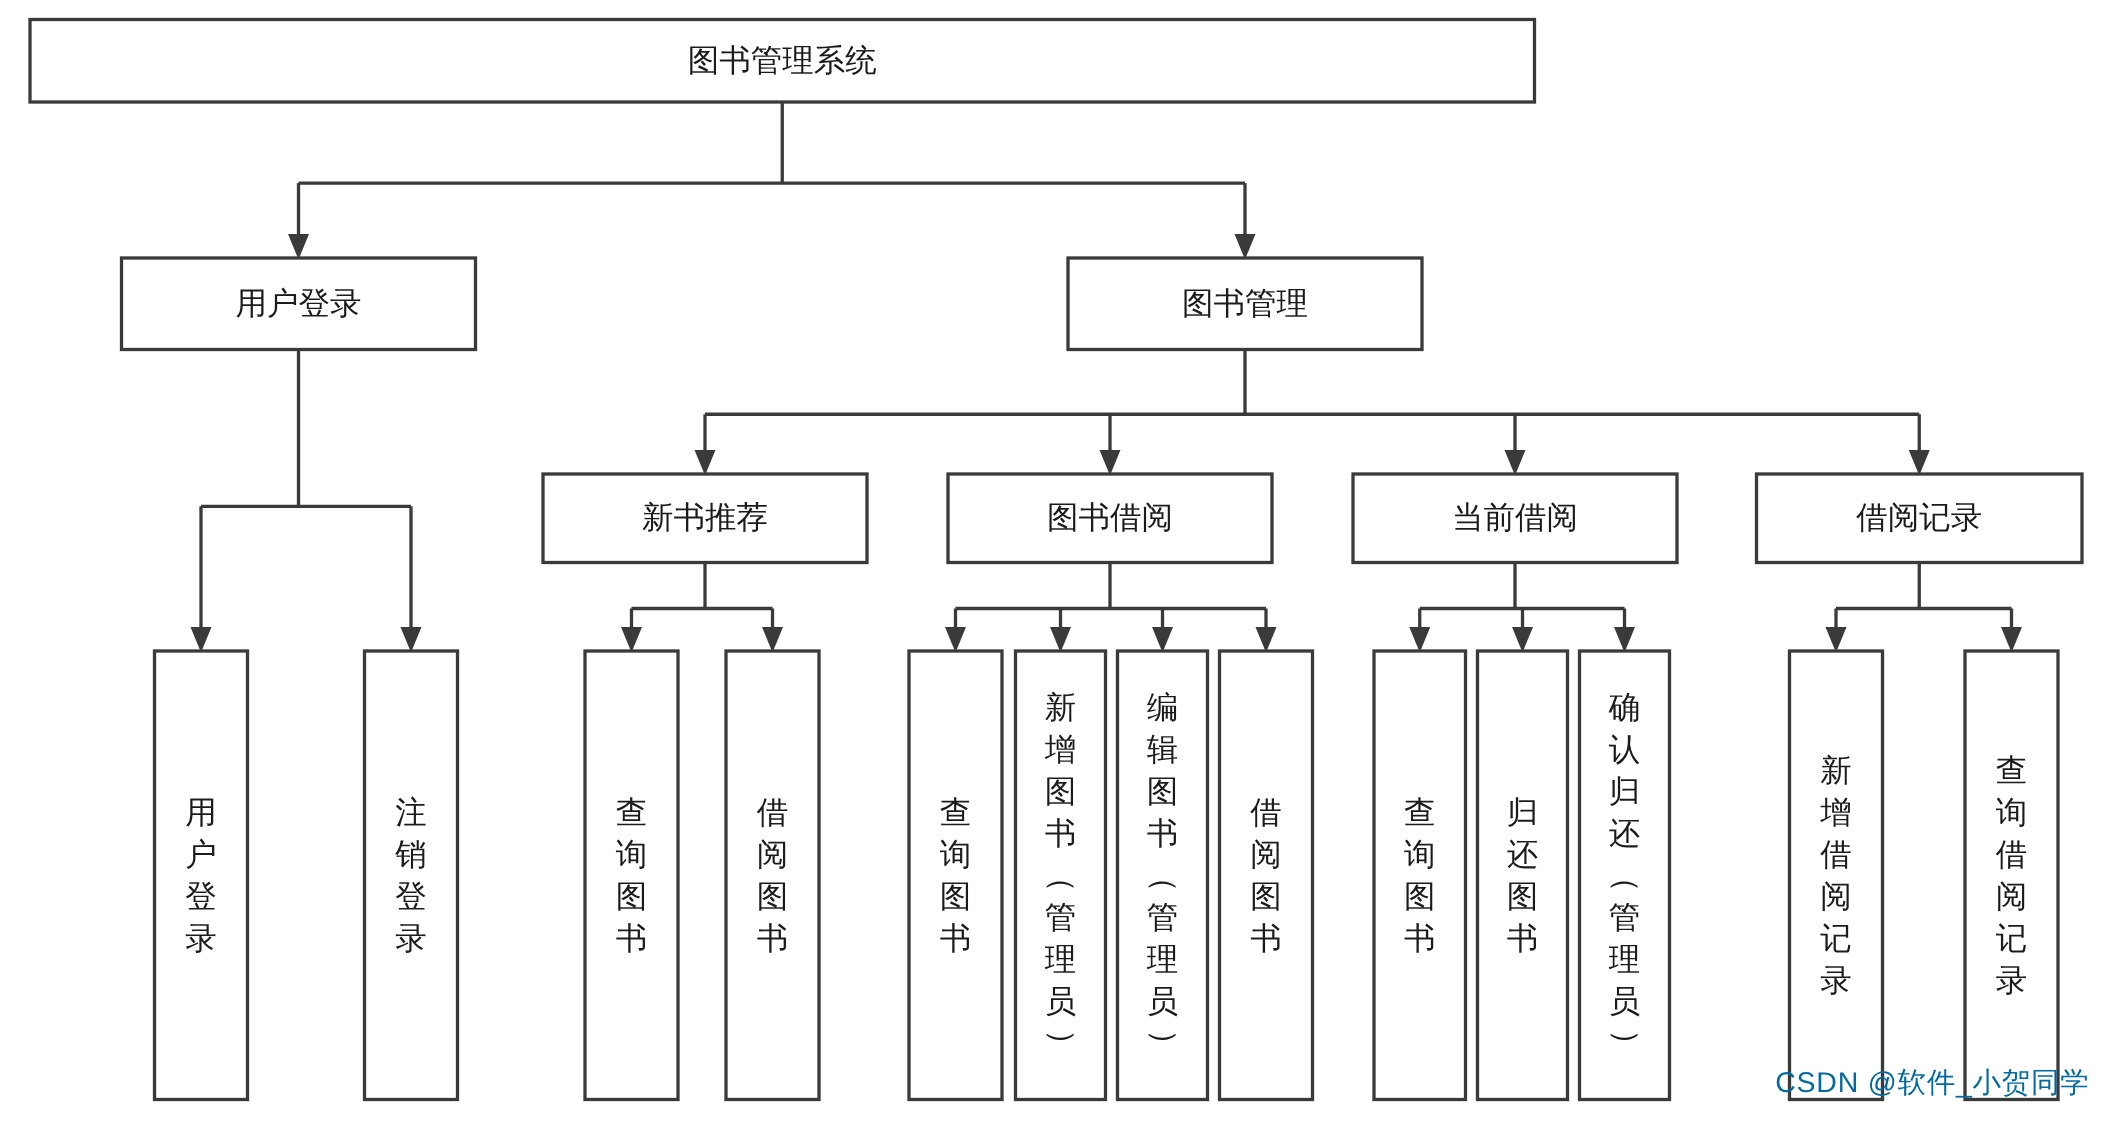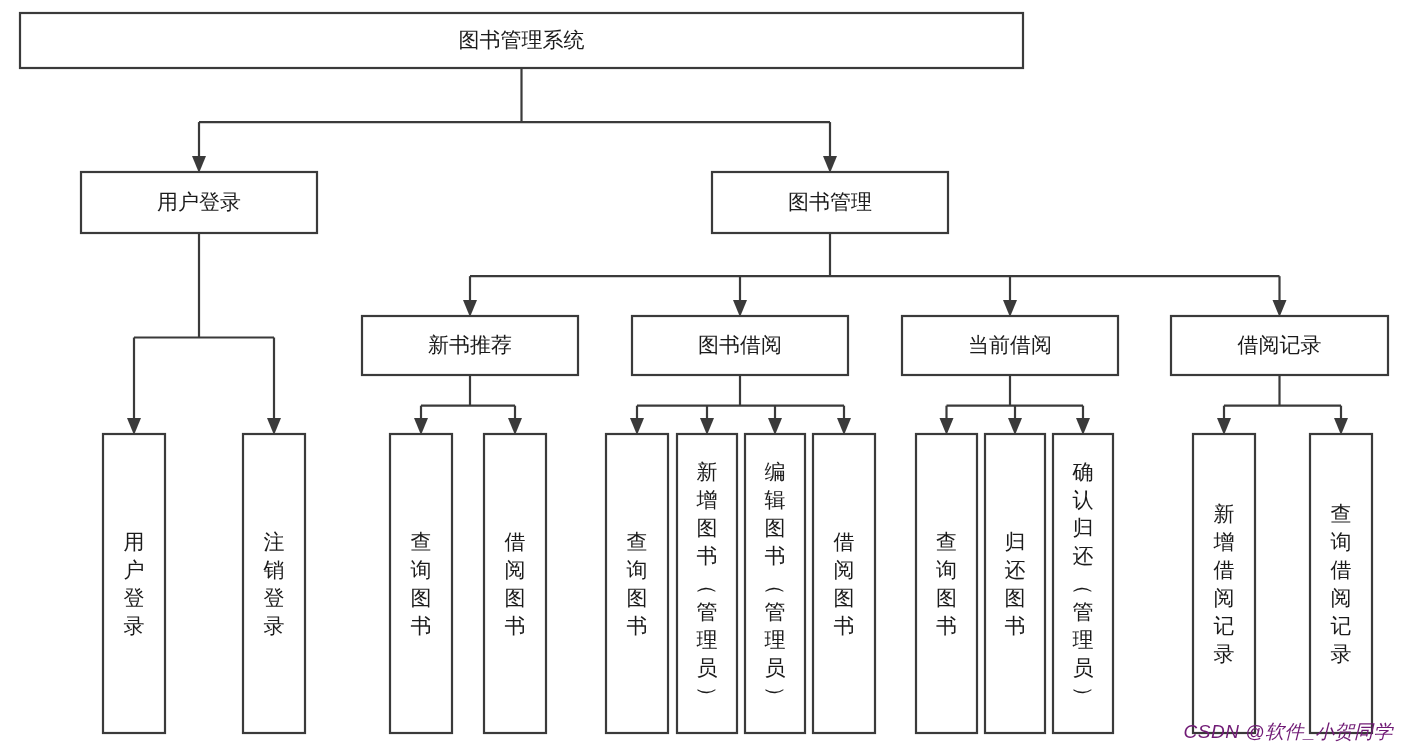--- a/index.html
+++ b/index.html
@@ -52,28 +52,27 @@
   }
   .node-label-v {
     font-family: "Liberation Sans", "DejaVu Sans", sans-serif;
     font-size: 21px;
     fill: #1b1b1b;
     text-anchor: middle;
   }
   .watermark {
     position: absolute;
     right: 12px;
-    bottom: 2px;
+    bottom: 12px;
     font-family: "Liberation Sans", "DejaVu Sans", sans-serif;
     font-size: 19px;
-    color: #701a75;
+    color: #0369a1;
     letter-spacing: 0.5px;
     white-space: nowrap;
     user-select: none;
-    font-style: italic;
   }
 </style>
 </head>
 <body>
 
 <div id="diagram-root">
   <svg id="tree-svg" viewBox="0 0 1405 747" xmlns="http://www.w3.org/2000/svg">
     <g id="edges-layer">
         <g>
           <path d="M521.5,68 L521.5,122.08" class="connector"></path>

